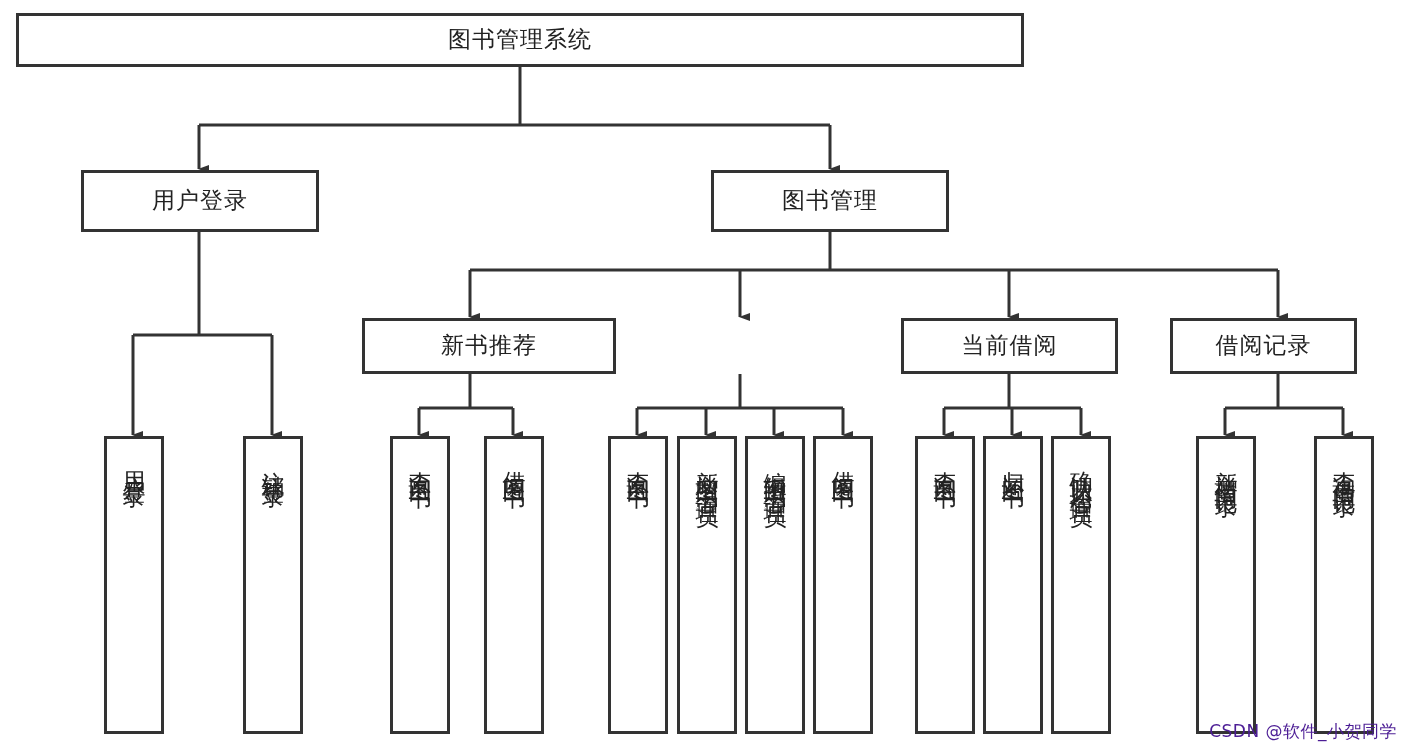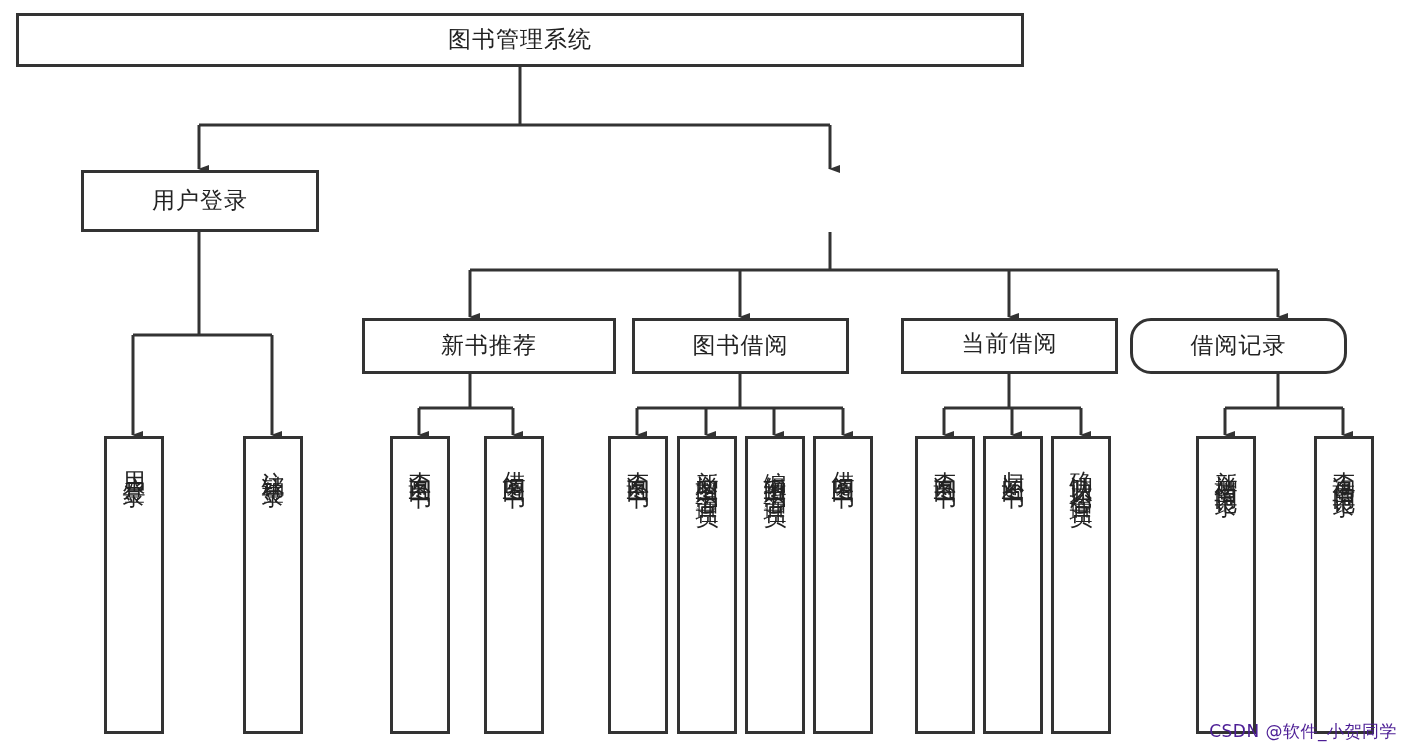--- a/index.html
+++ b/index.html
@@ -111,31 +111,31 @@
       </g>
   </svg>
 
   <div class="node" style="left: 16px; top: 13px; width: 1008px; height: 54px;">
     <span class="node-label">图书管理系统</span>
   </div>
 
   <div class="node" style="left: 81px; top: 170px; width: 238px; height: 62px;">
     <span class="node-label">用户登录</span>
   </div>
+  <div class="node" style="left: 711px; top: 170px; width: 238px; height: 62px;">
+    <span class="node-label">图书管理</span>
+  </div>
 
   <div class="node" style="left: 362px; top: 318px; width: 254px; height: 56px;">
     <span class="node-label">新书推荐</span>
   </div>
-  <div class="node" style="left: 632px; top: 318px; width: 217px; height: 56px;">
-    <span class="node-label">图书借阅</span>
-  </div>
-  <div class="node" style="left: 901px; top: 318px; width: 217px; height: 56px; font-family: Liberation Mono, monospace;">
+  <div class="node" style="left: 901px; top: 318px; width: 217px; height: 56px;">
     <span class="node-label">当前借阅</span>
   </div>
-  <div class="node" style="left: 1130px; top: 318px; width: 217px; height: 56px; border-radius: 21px;">
+  <div class="node" style="left: 1170px; top: 318px; width: 187px; height: 56px;">
     <span class="node-label">借阅记录</span>
   </div>
 
   <div class="node vertical" style="left: 104px; top: 436px; width: 60px; height: 298px;">
     <span class="node-label">用户登录</span>
   </div>
   <div class="node vertical" style="left: 243px; top: 436px; width: 60px; height: 298px;">
     <span class="node-label">注销登录</span>
   </div>
   <div class="node vertical" style="left: 390px; top: 436px; width: 60px; height: 298px;">

